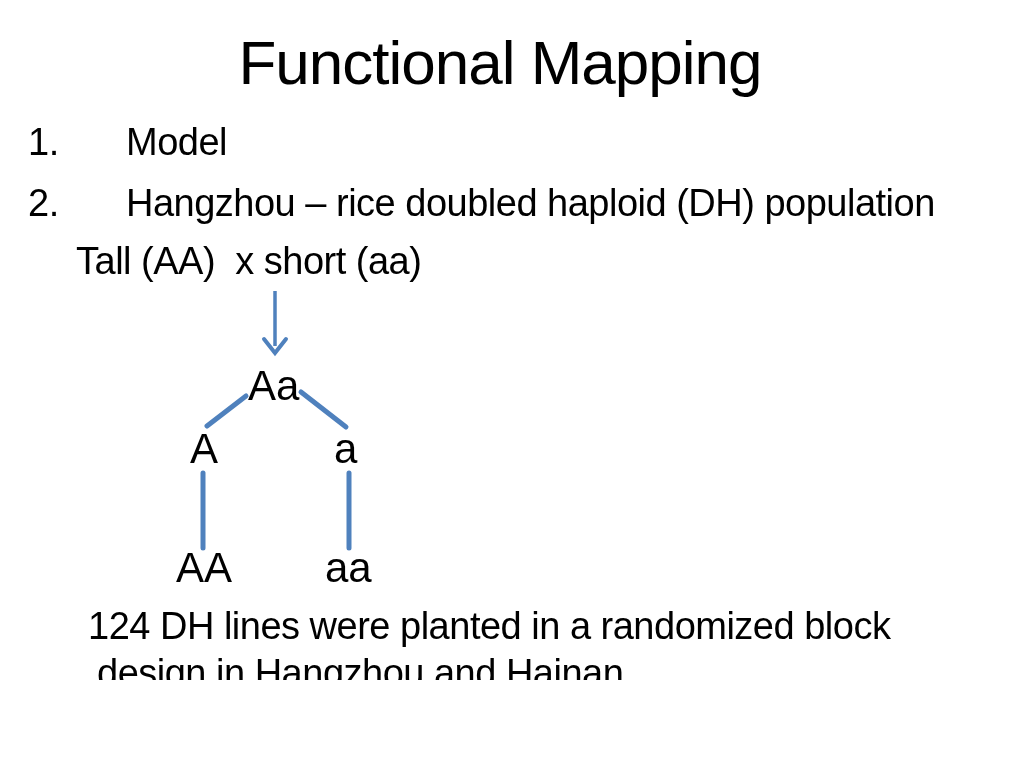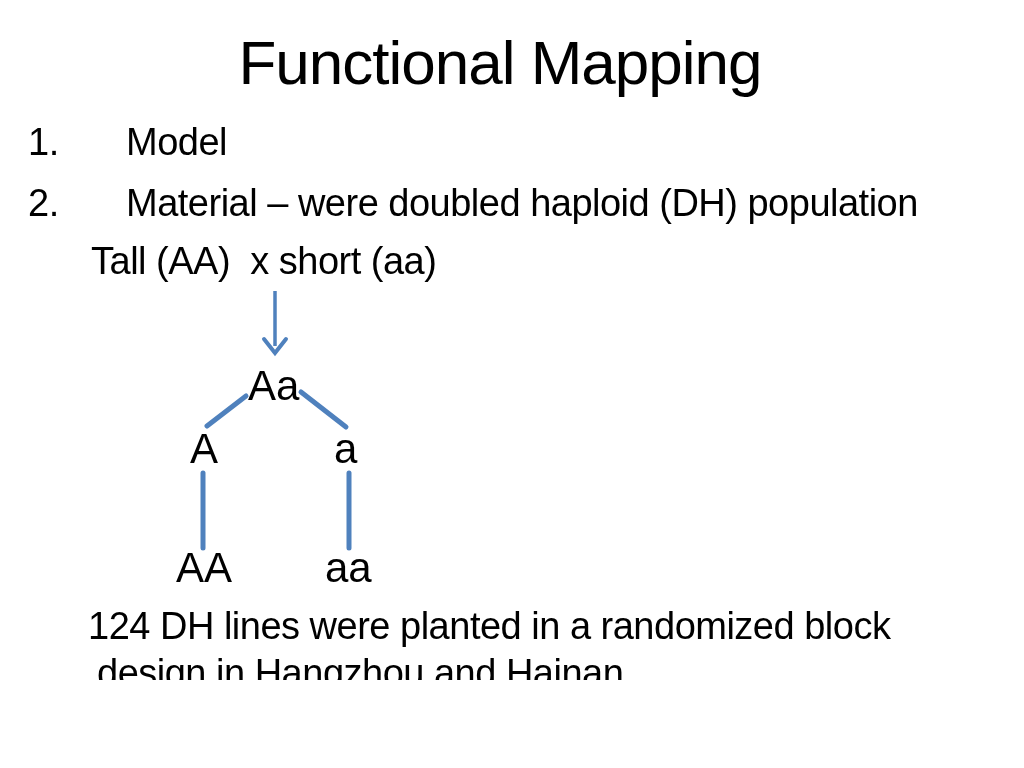--- a/index.html
+++ b/index.html
@@ -45,21 +45,21 @@
   .list-text {
     position: absolute;
     left: 90px;
     top: 0;
     margin-left: 36px;
   }
   .row-1 { top: 120px; }
   .row-2 { top: 181px; }
   .cross-line {
     position: absolute;
-    left: 91px;
+    left: 76px;
     top: 239px;
     font-size: 38px;
     line-height: 1.2;
     letter-spacing: -0.5px;
     white-space: pre;
   }
   .diagram-label {
     position: absolute;
     font-size: 42px;
     line-height: 1.2;
@@ -96,21 +96,21 @@
 
   <div class="title">Functional Mapping</div>
 
   <div class="list-row row-1">
     <span class="list-number">1.</span>
     <span class="list-text">Model</span>
   </div>
 
   <div class="list-row row-2">
     <span class="list-number">2.</span>
-    <span class="list-text">Material – were doubled haploid (DH) population</span>
+    <span class="list-text">Hangzhou – rice doubled haploid (DH) population</span>
   </div>
 
   <div class="cross-line">Tall (AA)  x short (aa)</div>
 
   <svg class="lines-overlay" viewBox="0 0 1024 768">
     <line x1="275" y1="291" x2="275" y2="346" stroke-width="3.5" stroke="#4f81bd"></line>
     <polyline points="264,339 275,353 286,339" fill="none" stroke-width="4" stroke-linecap="round" stroke-linejoin="miter" stroke="#4f81bd"></polyline>
     <line x1="246" y1="396" x2="207" y2="426" stroke-width="5" stroke-linecap="round" stroke="#4f81bd"></line>
     <line x1="301" y1="392" x2="346" y2="427" stroke-width="5" stroke-linecap="round" stroke="#4f81bd"></line>
     <line x1="203" y1="473" x2="203" y2="548" stroke-width="5" stroke-linecap="round" stroke="#4f81bd"></line>

